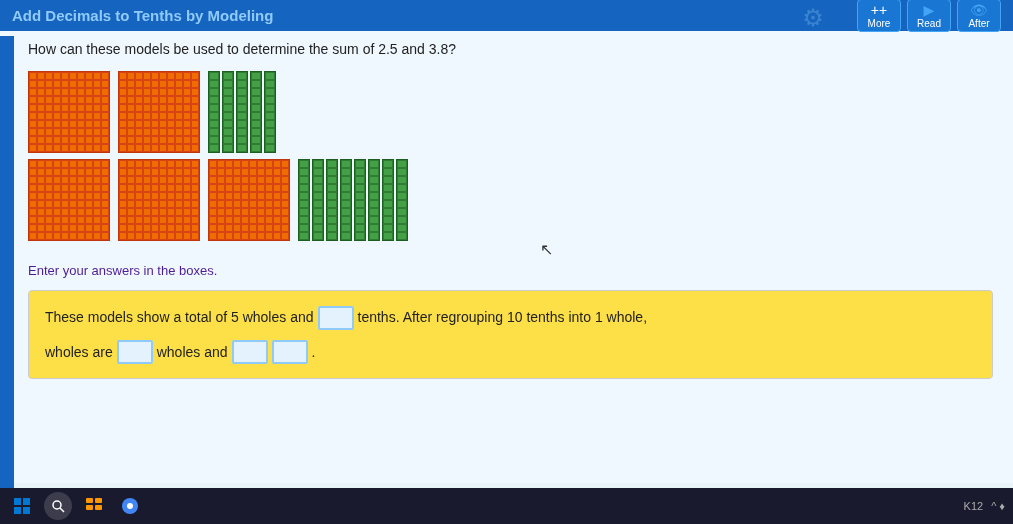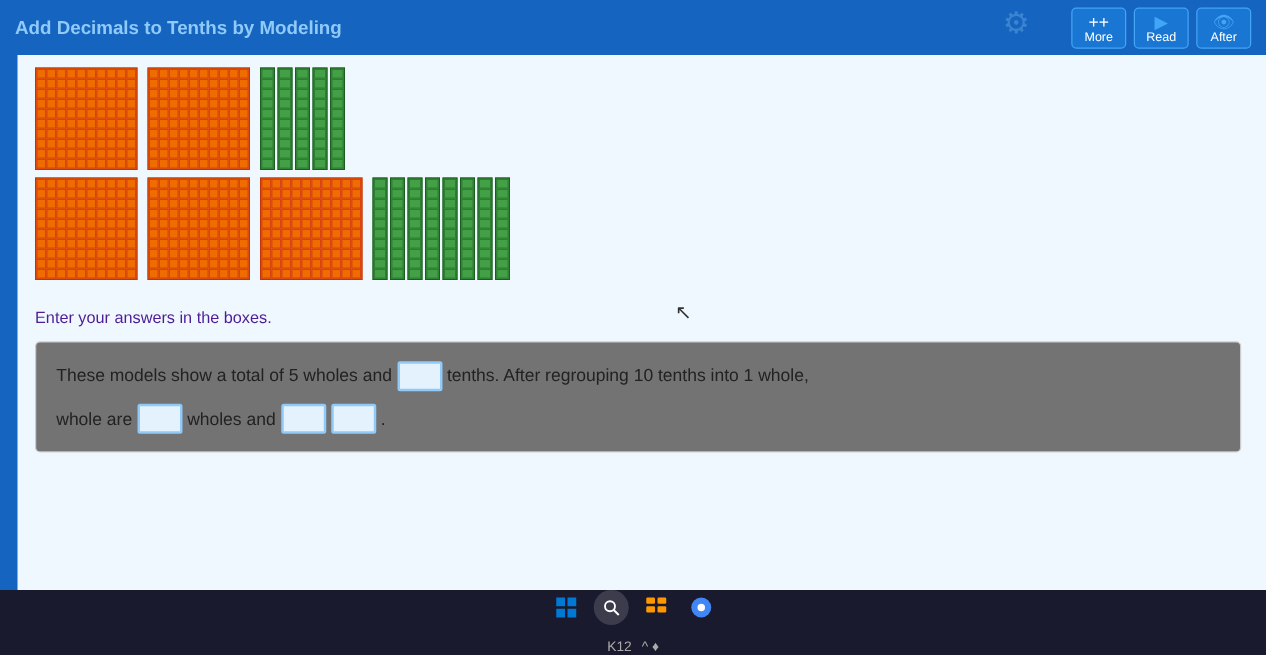--- a/index.html
+++ b/index.html
@@ -13,21 +13,21 @@
     }
 
     
     .top-bar {
       background: #1565c0;
       color: white;
       padding: 4px 12px;
       display: flex;
       align-items: center;
       justify-content: space-between;
-      height: 44px;
+      height: 31px;
     }
     .top-bar-title {
       font-size: 15px;
       font-weight: bold;
       color: #90caf9;
     }
     .top-bar-buttons {
       display: flex;
       gap: 6px;
       align-items: center;
@@ -118,21 +118,21 @@
 
     .instruction-text {
       font-size: 13px;
       color: #4c1d95;
       margin-bottom: 12px;
       margin-top: 6px;
     }
 
     
     .answer-section {
-      background: #737373;
+      background: #fde047;
       border-radius: 4px;
       padding: 14px 16px;
       border: 1px solid #ccc;
     }
 
     .answer-line {
       font-size: 14px;
       color: #222;
       margin-bottom: 10px;
       line-height: 1.8;
@@ -162,27 +162,26 @@
       outline: none;
       display: inline-block;
     }
 
     
     .taskbar {
       position: absolute;
       bottom: 0;
       left: 0;
       width: 100%;
-      height: 52px;
+      height: 36px;
       background: #1a1a2e;
       display: flex;
       align-items: center;
       justify-content: space-between;
       padding: 0 8px;
-      flex-direction: column;
     }
     .taskbar-left {
       display: flex;
       gap: 8px;
       align-items: center;
     }
     .taskbar-right {
       display: flex;
       gap: 8px;
       align-items: center;
@@ -260,20 +259,21 @@
     </button>
     <button class="tb-btn focus-btn">
       <span class="icon-area">👁</span>
       <span>After</span>
     </button>
   </div>
 </div>
 
 <div class="main-content" style="padding-left: 28px;">
 
+  <p class="question-text">How can these models be used to determine the sum of 2.5 and 3.8?</p>
 
   <div class="models-area">
     <div>
 
       <div class="model-row">
 
         <div class="whole-block" id="wb1">
             <div class="whole-cell"></div>
             <div class="whole-cell"></div>
             <div class="whole-cell"></div>
@@ -961,21 +961,21 @@
 
   <p class="instruction-text">Enter your answers in the boxes.</p>
 
   <div class="answer-section">
     <div class="answer-line">
       <span>These models show a total of 5 wholes and</span>
       <input class="input-box" type="text" value="" style="">
       <span>tenths. After regrouping 10 tenths into 1 whole,</span>
     </div>
     <div class="answer-line2">
-      <span>whole are</span>
+      <span>wholes are</span>
       <input class="input-box" type="text" value="" style="">
       <span>wholes and</span>
       <input class="input-box" type="text" value="" style="">
       <input class="input-box" type="text" value="" style="">
       <span>.</span>
     </div>
   </div>
 
 </div>
 

